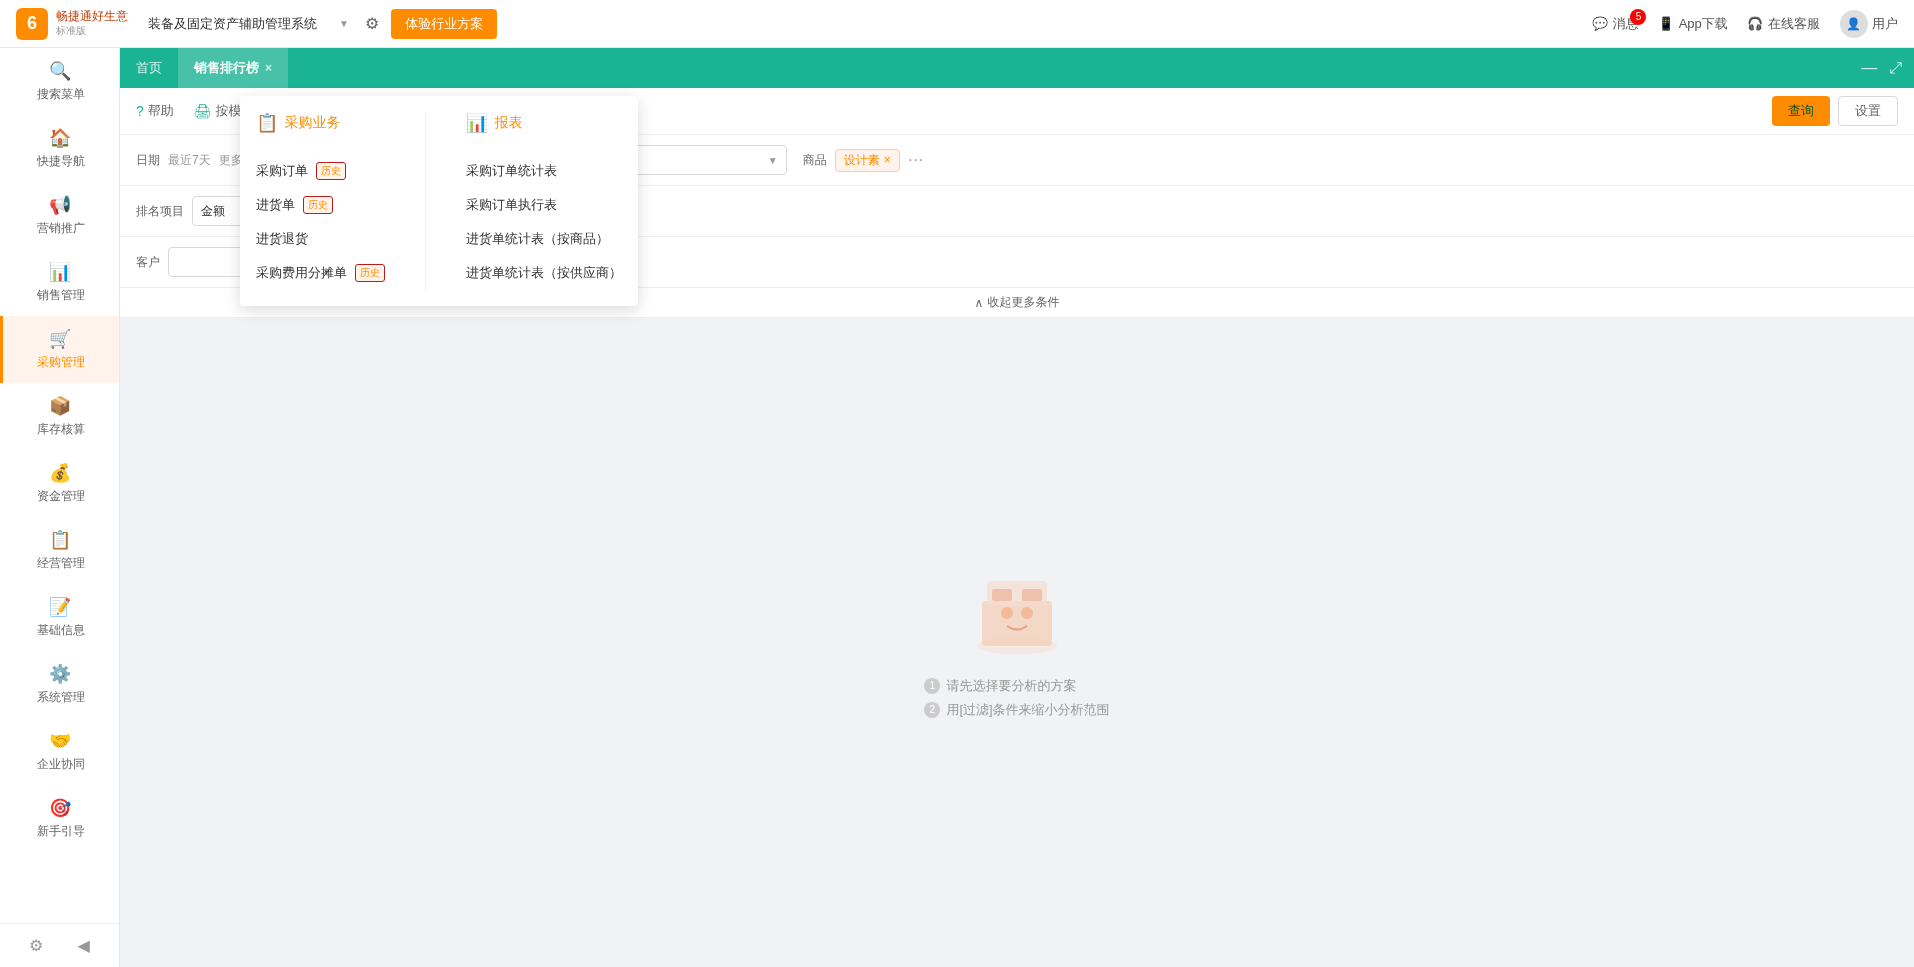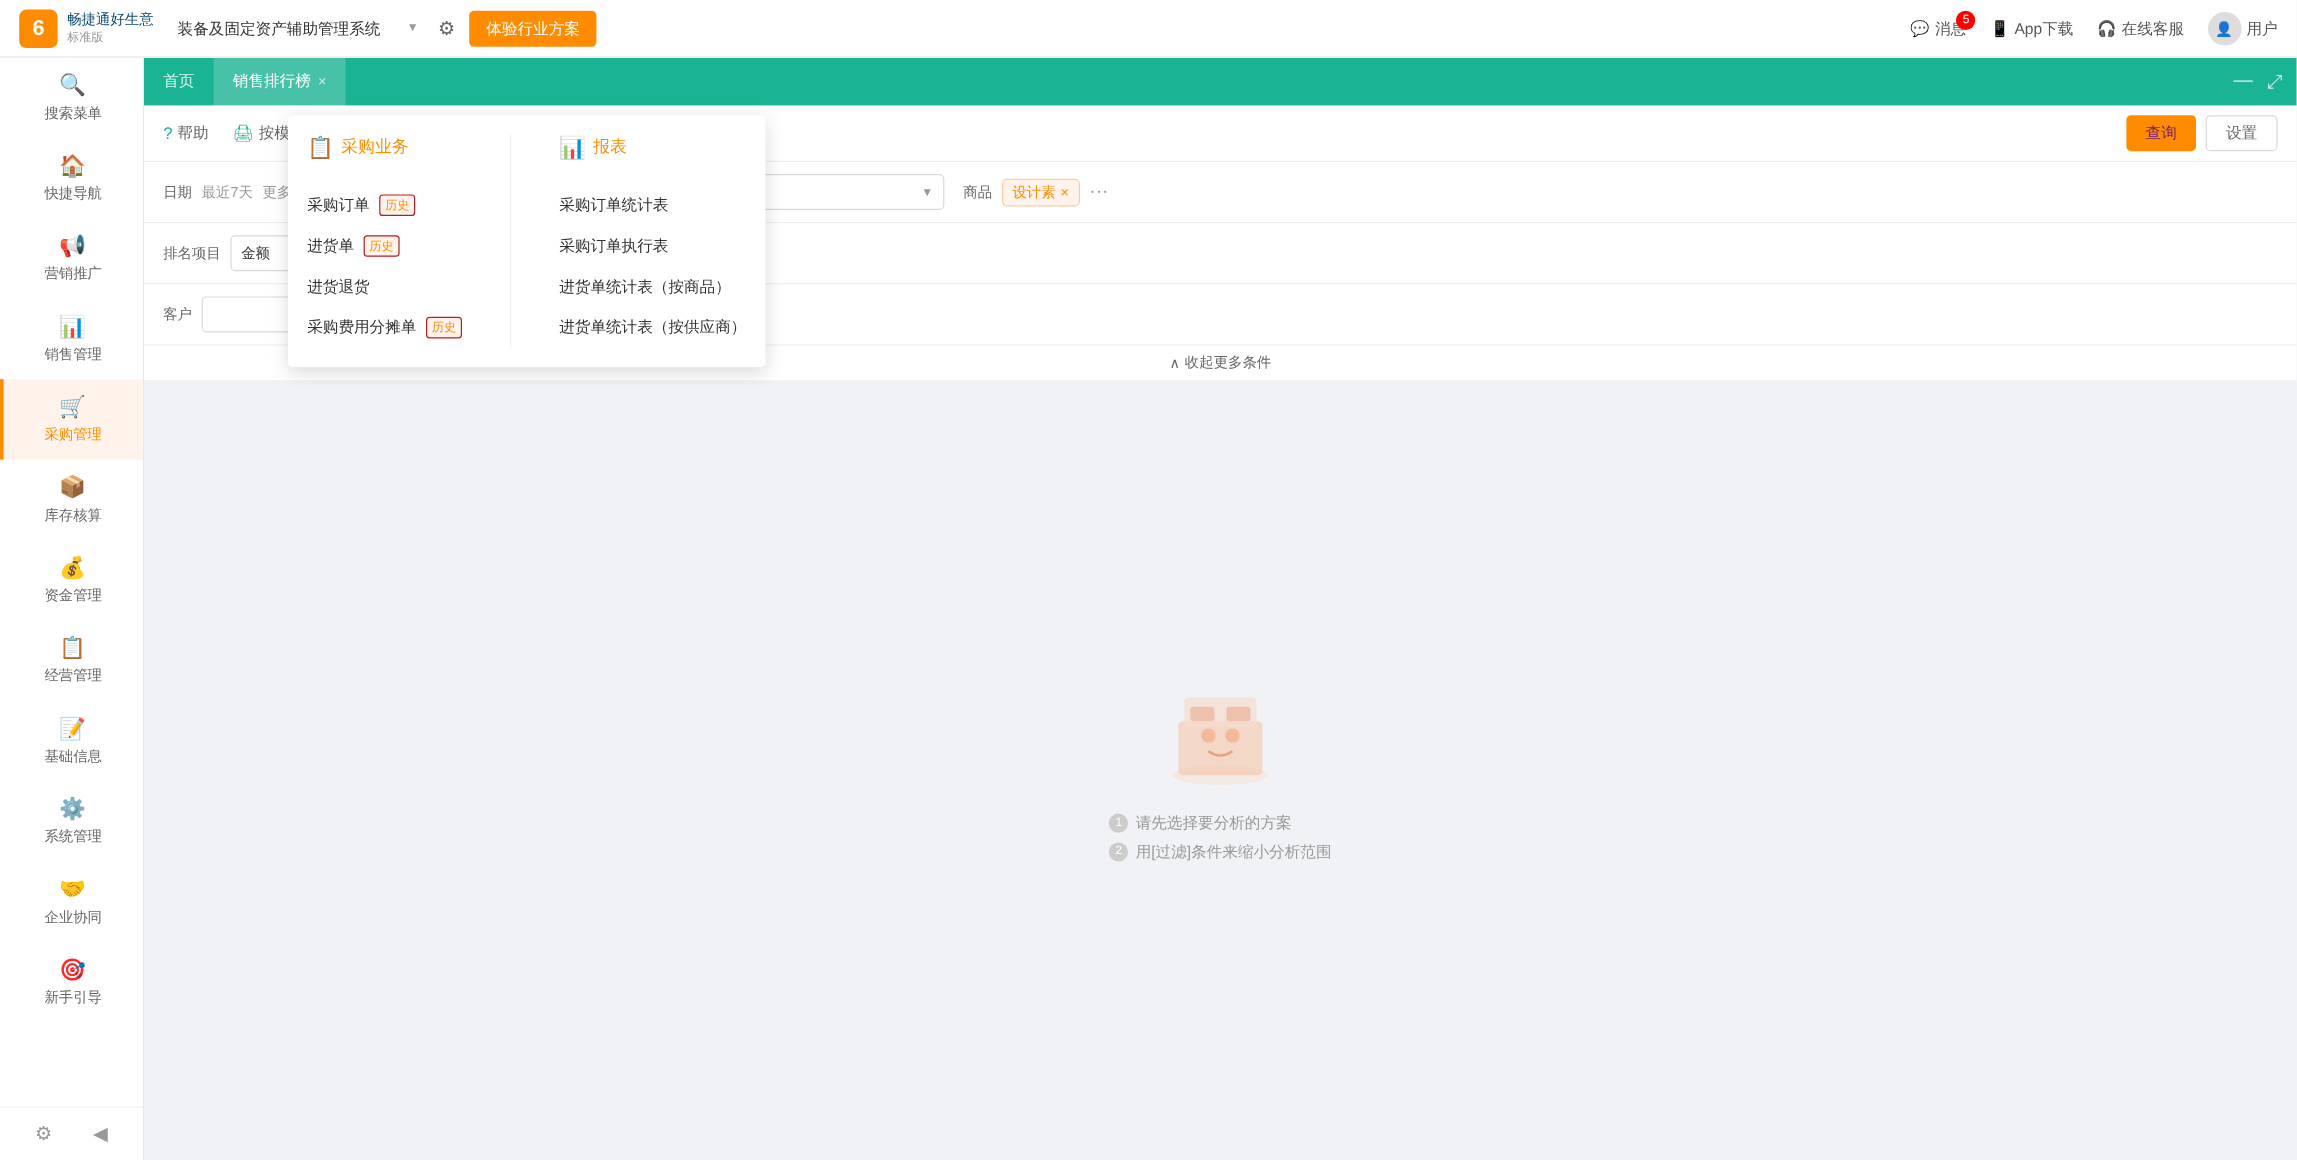--- a/index.html
+++ b/index.html
@@ -2,21 +2,21 @@
 <html><head>
   <meta charset="utf-8">
   <style>
     * { margin: 0; padding: 0; box-sizing: border-box; }
     body { font-family: 'Microsoft YaHei', 'PingFang SC', sans-serif; font-size: 13px; background: #f0f2f5; color: #333; width: 1914px; min-height: 967px; overflow-x: hidden; }
 
     
     .top-bar { display: flex; align-items: center; height: 48px; background: #fff; border-bottom: 1px solid #e8e8e8; padding: 0 16px; gap: 12px; position: relative; z-index: 100; }
     .top-bar-logo { display: flex; align-items: center; gap: 8px; width: 120px; }
     .logo-icon { width: 32px; height: 32px; background: #ff8c00; border-radius: 6px; display: flex; align-items: center; justify-content: center; color: white; font-size: 18px; font-weight: bold; }
-    .logo-text { font-size: 12px; color: #0c4a6e; line-height: 1.3; text-align: center; }
+    .logo-text { font-size: 12px; color: #c2410c; line-height: 1.3; text-align: center; }
     .logo-tag { font-size: 10px; color: #999; }
     .top-bar-system { display: flex; align-items: center; gap: 22px; color: #333; font-size: 13px; cursor: pointer; }
     .top-bar-system .chevron { color: #999; font-size: 10px; }
     .top-bar-gear { color: #666; font-size: 16px; cursor: pointer; margin-left: 4px; }
     .top-bar-btn { background: #ff8c00; color: white; border: none; border-radius: 4px; padding: 6px 14px; cursor: pointer; font-size: 13px; }
     .top-bar-right { margin-left: auto; display: flex; align-items: center; gap: 20px; }
     .top-bar-right-item { display: flex; align-items: center; gap: 4px; color: #555; cursor: pointer; font-size: 13px; position: relative; }
     .badge { background: #f00; color: white; border-radius: 50%; width: 16px; height: 16px; font-size: 10px; display: flex; align-items: center; justify-content: center; position: absolute; top: -6px; right: -8px; }
     .avatar { width: 28px; height: 28px; border-radius: 50%; background: #ddd; display: flex; align-items: center; justify-content: center; font-size: 12px; color: #666; }
 
@@ -30,30 +30,30 @@
     .sidebar-item .icon { font-size: 18px; }
     .sidebar-bottom { margin-top: auto; display: flex; justify-content: space-around; padding: 12px; border-top: 1px solid #f0f0f0; }
     .sidebar-bottom-icon { color: #999; cursor: pointer; font-size: 16px; }
 
     
     .content { flex: 1; display: flex; flex-direction: column; overflow: hidden; }
 
     
     .tab-bar { display: flex; align-items: center; background: #1ab394; height: 40px; padding: 0 0; }
     .tab-item { display: flex; align-items: center; padding: 0 16px; height: 48px; color: rgba(255,255,255,0.85); cursor: pointer; font-size: 13px; gap: 6px; }
-    .tab-item.active { background: rgba(255,255,255,0.2); color: white; font-weight: 400; align-items: center; }
+    .tab-item.active { background: rgba(255,255,255,0.2); color: white; font-weight: 700; align-items: center; }
     .tab-close { color: rgba(255,255,255,0.7); font-size: 12px; }
     .tab-bar-right { margin-left: auto; display: flex; align-items: center; padding-right: 8px; gap: 4px; }
     .tab-bar-btn { color: rgba(255,255,255,0.8); background: none; border: none; cursor: pointer; font-size: 16px; padding: 4px; }
     .filter-label { color: #666; font-size: 12px; white-space: nowrap; }
     .filter-input { border: 1px solid #d9d9d9; border-radius: 4px; padding: 4px 10px; font-size: 12px; color: #333; min-width: 180px; height: 30px; outline: none; }
     .filter-tag { display: flex; align-items: center; background: #fff3eb; border: 1px solid #ffcba0; border-radius: 4px; padding: 2px 8px; font-size: 12px; color: #ff8c00; gap: 4px; }
     .filter-tag .close { cursor: pointer; color: #ff8c00; }
     .filter-dots { color: #999; cursor: pointer; font-size: 16px; }
-    .btn-query { background: #ff8c00; color: #701a75; border: none; border-radius: 4px; padding: 5px 16px; cursor: pointer; font-size: 13px; }
+    .btn-query { background: #ff8c00; color: #14532d; border: none; border-radius: 4px; padding: 5px 16px; cursor: pointer; font-size: 13px; }
     .btn-setting { background: white; color: #666; border: 1px solid #d9d9d9; border-radius: 4px; padding: 5px 16px; cursor: pointer; font-size: 13px; }
     .toolbar-item { display: flex; align-items: center; gap: 4px; color: #666; cursor: pointer; font-size: 13px; }
     .toolbar-item .icon { font-size: 14px; color: #1ab394; }
     .collapse-btn { display: flex; align-items: center; gap: 4px; color: #666; font-size: 12px; cursor: pointer; }
 
     
     .empty-state { flex: 1; display: flex; flex-direction: column; align-items: center; justify-content: center; gap: 16px; }
     .empty-text { color: #999; font-size: 13px; }
     .empty-text div { margin-bottom: 6px; display: flex; align-items: center; gap: 6px; }
     .empty-dot { width: 16px; height: 16px; border-radius: 50%; background: #ccc; display: inline-flex; align-items: center; justify-content: center; font-size: 10px; color: white; }

